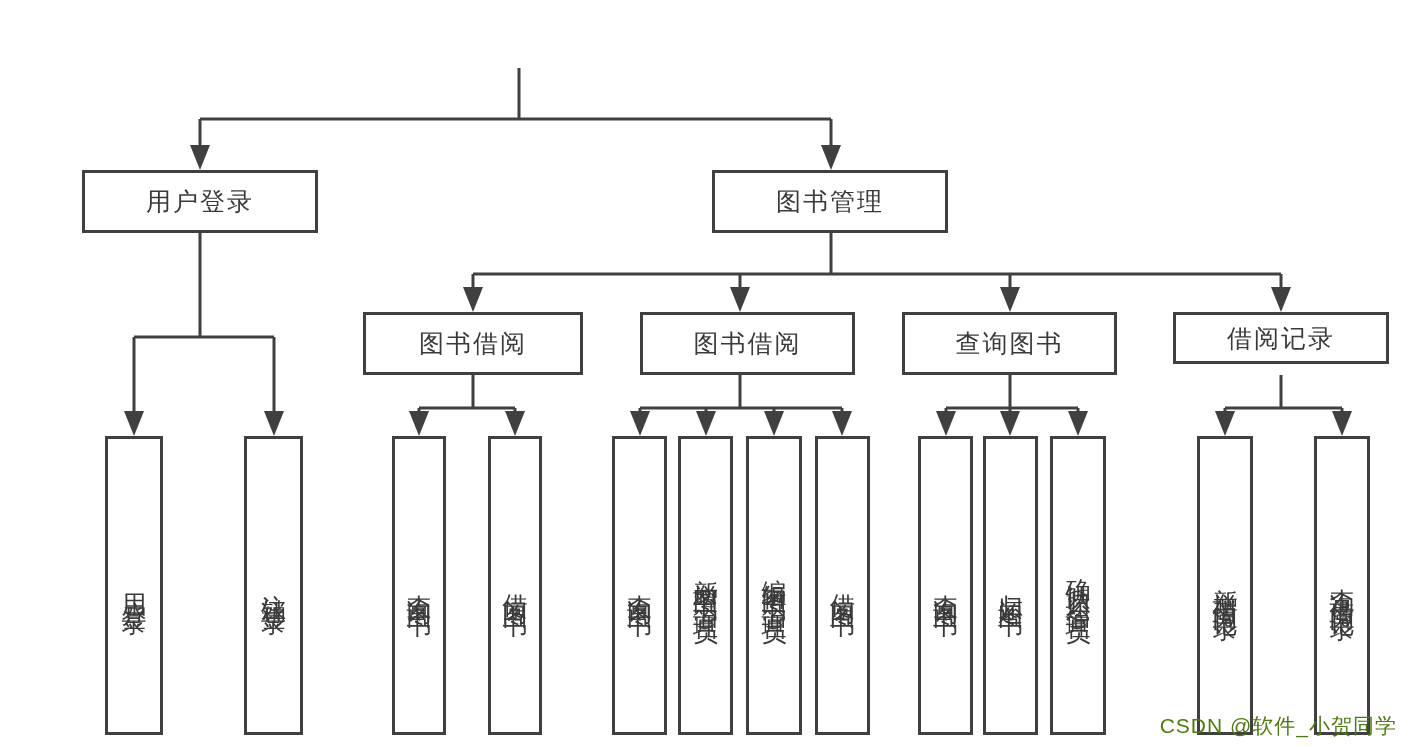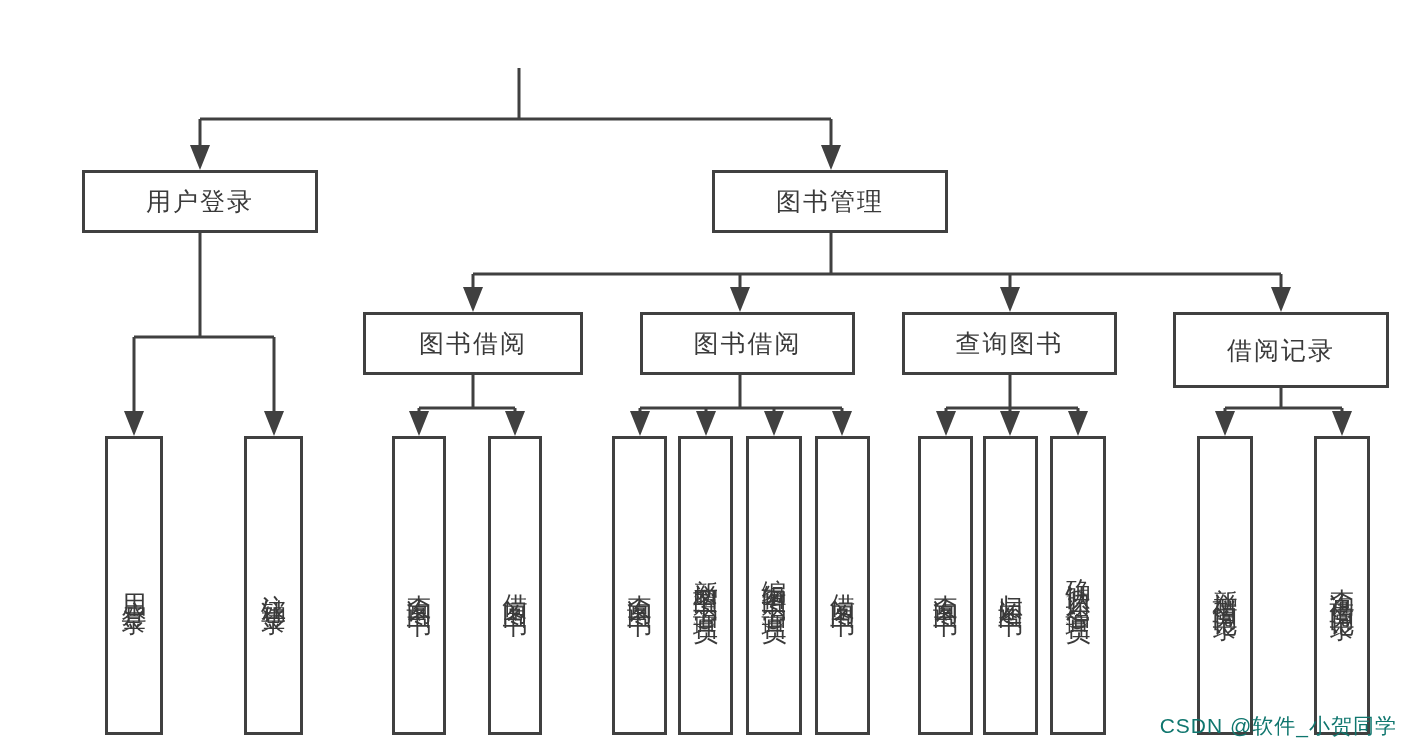--- a/index.html
+++ b/index.html
@@ -31,21 +31,21 @@
     text-orientation:mixed;
     font-size:25px;
     letter-spacing:6px;
     line-height:1;
     white-space:nowrap;
   }
   #watermark{
     position:absolute;
     right:8px;bottom:7px;
     font-size:21px;
-    color:#0f766e;
+    color:#4d7c0f;
     letter-spacing:1px;
     white-space:nowrap;
   }
 </style>
 </head>
 <body>
 
 <div id="stage">
 
   <svg id="wires" viewBox="0 0 1405 747" xmlns="http://www.w3.org/2000/svg">
@@ -91,21 +91,21 @@
 
   <div class="node h" style="left:363px;top:312px;width:220px;height:63px">
     <span>图书借阅</span>
   </div>
   <div class="node h" style="left:640px;top:312px;width:215px;height:63px">
     <span>图书借阅</span>
   </div>
   <div class="node h" style="left:902px;top:312px;width:215px;height:63px">
     <span>查询图书</span>
   </div>
-  <div class="node h" style="left:1173px;top:312px;width:216px;height:76px">
+  <div class="node h" style="left:1173px;top:312px;width:216px;height:52px">
     <span>借阅记录</span>
   </div>
 
   <div class="node v" style="left:105px;top:436px;width:58px;height:299px">
     <span>用户登录</span>
   </div>
   <div class="node v" style="left:244px;top:436px;width:59px;height:299px">
     <span>注销登录</span>
   </div>
 

